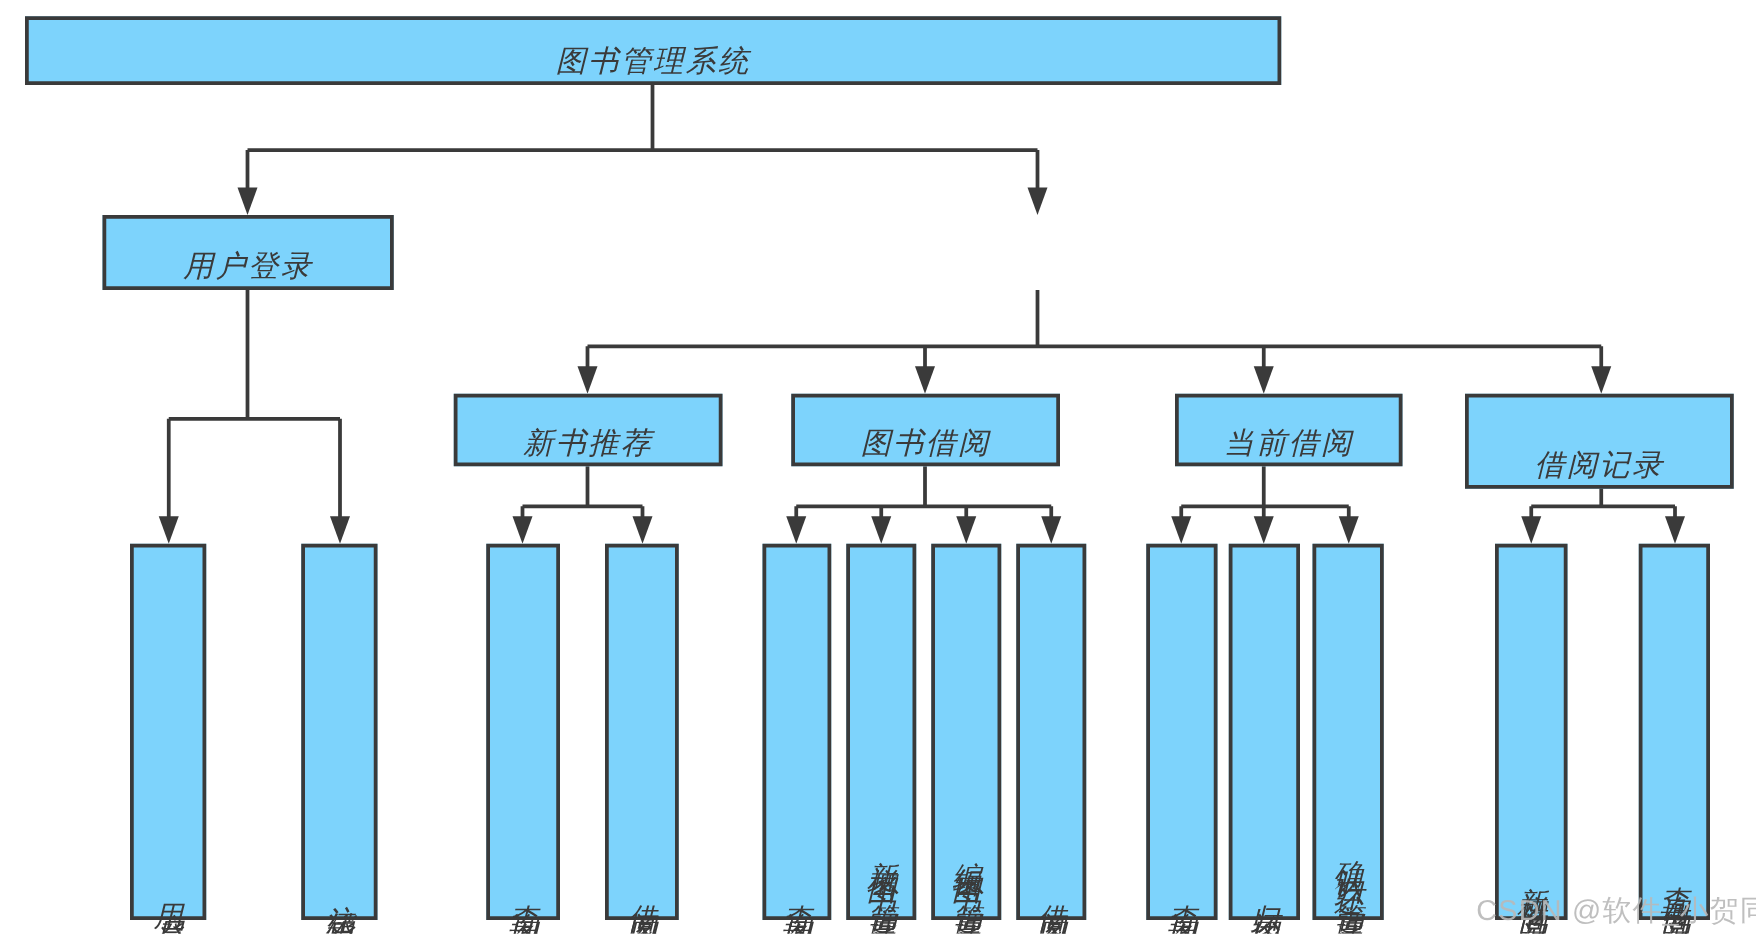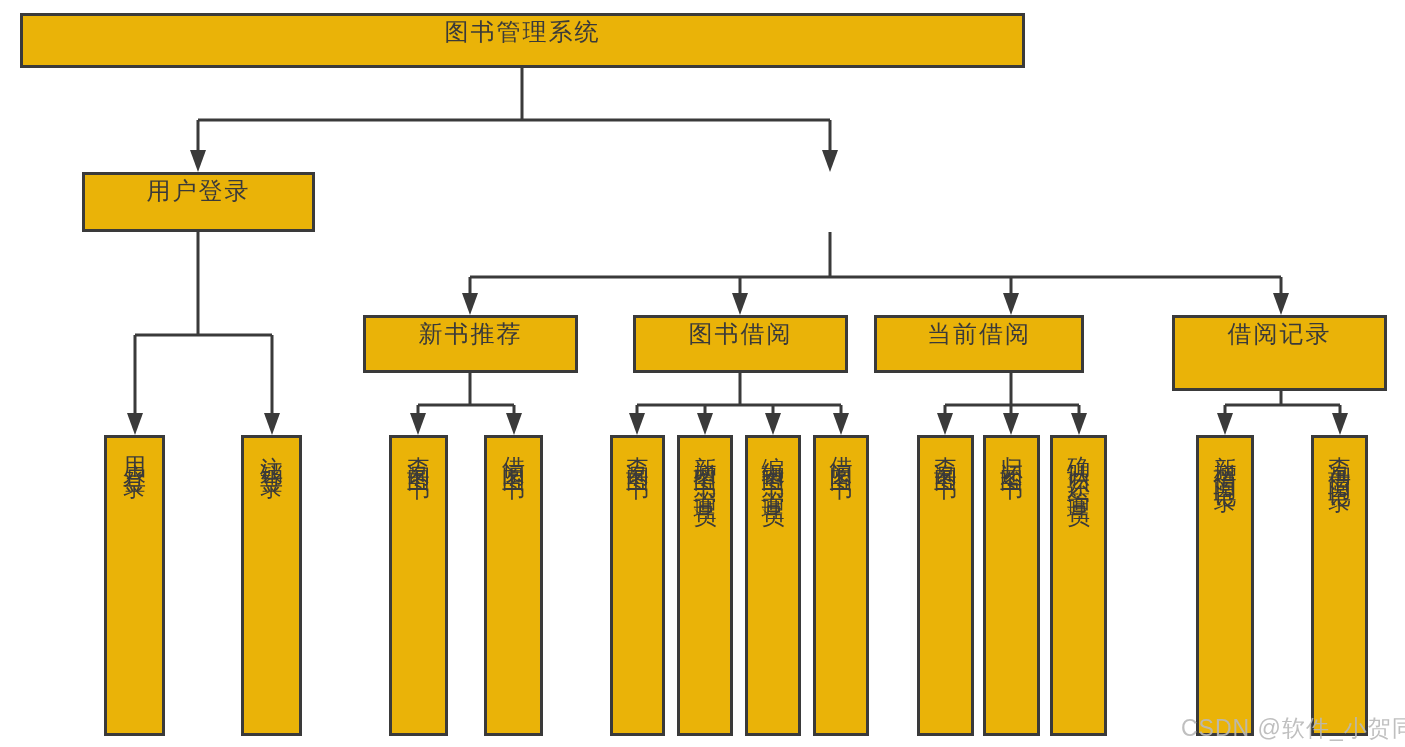--- a/index.html
+++ b/index.html
@@ -5,23 +5,24 @@
   html,body { margin:0; padding:0; background:#ffffff; }
   .stage {
     position:relative; width:1405px; height:747px;
     background:#ffffff; overflow:hidden;
     font-family:"Liberation Sans", sans-serif;
     color:#3a3a3a;
   }
   .connectors { position:absolute; left:0; top:0; }
   .box {
     position:absolute; box-sizing:border-box;
-    background:#eab308; border:3px solid #3a3a3a;
-    display:flex; align-items:flex-start; justify-content:center;
+    background:#7dd3fc; border:3px solid #3a3a3a;
+    display:flex; align-items:flex-end; justify-content:center;
     z-index:2;
+    font-style:italic;
   }
   .hbox span {
     font-size:24px; letter-spacing:2px; white-space:nowrap; color:#3a3a3a;
   }
   .vbox span {
     writing-mode:vertical-rl;
     font-size:23px; letter-spacing:7px; line-height:1;
     white-space:nowrap; color:#3a3a3a;
   }
   .watermark {
@@ -75,21 +76,21 @@
   <div class="box hbox" style="left:82px;top:172px;width:233px;height:60px">
     <span>用户登录</span>
   </div>
 
   <div class="box hbox" style="left:363px;top:315px;width:215px;height:58px">
     <span>新书推荐</span>
   </div>
   <div class="box hbox" style="left:633px;top:315px;width:215px;height:58px">
     <span>图书借阅</span>
   </div>
-  <div class="box hbox" style="left:874px;top:315px;width:210px;height:58px">
+  <div class="box hbox" style="left:940px;top:315px;width:182px;height:58px">
     <span>当前借阅</span>
   </div>
   <div class="box hbox" style="left:1172px;top:315px;width:215px;height:76px">
     <span>借阅记录</span>
   </div>
 
   <div class="box vbox" style="left:104px;top:435px;width:61px;height:301px">
     <span>用户登录</span>
   </div>
   <div class="box vbox" style="left:241px;top:435px;width:61px;height:301px">

